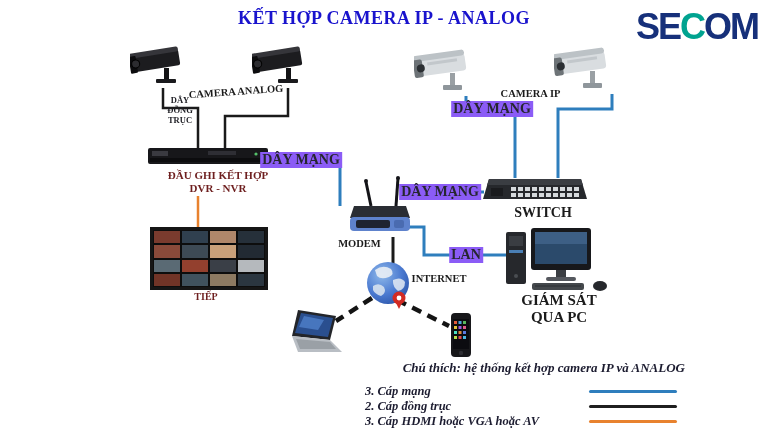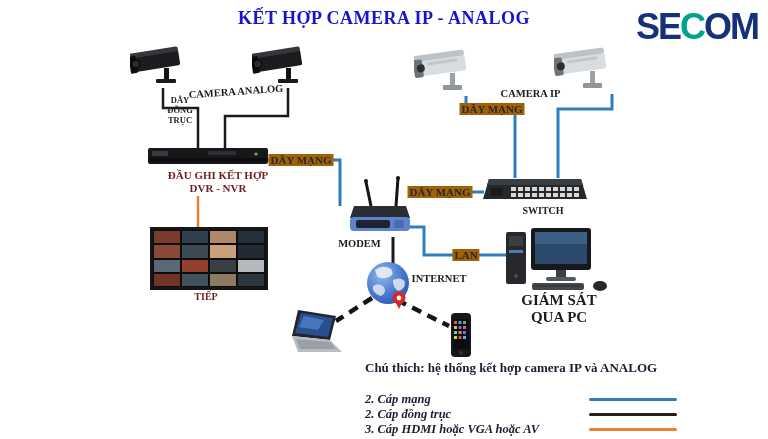--- a/index.html
+++ b/index.html
@@ -6,38 +6,38 @@
   .stage{position:relative;width:768px;height:439px;background:#ffffff;overflow:hidden;
          font-family:"Liberation Serif",serif;}
   .abs{position:absolute;}
   .title{left:0;top:8px;width:768px;text-align:center;font-size:18px;font-weight:bold;
          color:#1913cd;letter-spacing:.5px;}
   .logo{right:10px;top:6px;font-family:"Liberation Sans",sans-serif;font-weight:bold;
         font-size:36px;letter-spacing:-2px;color:#16307a;}
   .logo .teal{color:#00a390;}
   .lbl{font-weight:bold;color:#1b1b1b;text-align:center;}
   .maroon{color:#6e1f1f;}
-  .cable-lbl{font-size:11px;font-weight:bold;color:#262630;background:#a16207;padding:0 2px;
+  .cable-lbl{font-size:14px;font-weight:bold;color:#262630;background:#8b5cf6;padding:0 2px;
              white-space:nowrap;transform:translate(-50%,-50%);}
   .coax-lbl{font-size:8.5px;line-height:10px;font-weight:bold;color:#1e1e24;text-align:center;}
   
   .wall{left:150px;top:227px;width:118px;height:63px;background:#0d0d0d;border:3px solid #161616;
         display:grid;grid-template-columns:repeat(4,1fr);grid-template-rows:repeat(4,1fr);gap:2px;padding:1px;box-sizing:border-box;}
   .wall div{width:100%;height:100%;}
   .wall div:nth-child(1){background:#7a3b2e}.wall div:nth-child(2){background:#30404f}
   .wall div:nth-child(3){background:#b0876a}.wall div:nth-child(4){background:#26303a}
   .wall div:nth-child(5){background:#8a4a3a}.wall div:nth-child(6){background:#3d4a55}
   .wall div:nth-child(7){background:#c9a07a}.wall div:nth-child(8){background:#222a33}
   .wall div:nth-child(9){background:#5a6a74}.wall div:nth-child(10){background:#93402e}
   .wall div:nth-child(11){background:#3a3f47}.wall div:nth-child(12){background:#b5b9bd}
   .wall div:nth-child(13){background:#713427}.wall div:nth-child(14){background:#40525e}
   .wall div:nth-child(15){background:#8d7a62}.wall div:nth-child(16){background:#2b3640}
   
   .legend{left:365px;top:360px;width:320px;color:#1c1c30;}
-  .legend .lg-title{font-weight:bold;font-size:13px;margin-bottom:16px;}
+  .legend .lg-title{font-style:italic;font-weight:bold;font-size:13px;margin-bottom:8px;text-align:right;}
   .lg-row{display:flex;align-items:center;height:15px;}
   .lg-row .lg-label{flex:1;font-style:italic;font-weight:bold;font-size:12.5px;}
   .lg-row .lg-line{width:88px;height:3px;border-radius:2px;margin-right:8px;}
 </style>
 </head>
 <body>
 
 <div class="stage">
 
   <svg class="abs" width="768" height="439" style="left:0;top:0" viewBox="0 0 768 439" fill="none">
@@ -167,21 +167,21 @@
         <rect x="51" y="20" width="5" height="4"></rect>
         <rect x="58" y="20" width="5" height="4"></rect>
         <rect x="65" y="20" width="5" height="4"></rect>
         <rect x="72" y="20" width="5" height="4"></rect>
         <rect x="79" y="20" width="5" height="4"></rect>
         <rect x="86" y="20" width="5" height="4"></rect>
         <rect x="93" y="20" width="5" height="4"></rect>
     </g>
     <rect x="10" y="15" width="12" height="8" fill="#1a1b1e"></rect>
   </svg>
-  <div class="abs lbl" style="left:513px;top:205px;width:60px;font-size:10px;">SWITCH</div>
+  <div class="abs lbl" style="left:513px;top:205px;width:60px;font-size:14px;">SWITCH</div>
 
   <svg class="abs" style="left:344px;top:176px" width="72" height="62" viewBox="0 0 72 62">
     <line x1="22" y1="6" x2="27" y2="30" stroke="#141418" stroke-width="3"></line>
     <line x1="54" y1="2" x2="52" y2="30" stroke="#141418" stroke-width="3"></line>
     <circle cx="22" cy="5" r="2" fill="#141418"></circle>
       <circle cx="54" cy="2" r="2" fill="#141418"></circle>
     <path d="M10,30 H62 L66,42 H6 Z" fill="#2a2d33"></path>
     <rect x="6" y="41" width="60" height="14" rx="4" fill="#5e82cc"></rect>
     <rect x="12" y="44" width="34" height="8" rx="2" fill="#1e2330"></rect>
     <rect x="50" y="44" width="10" height="8" rx="2" fill="#4a6bb0"></rect>
@@ -246,21 +246,21 @@
       <rect x="6" y="23" width="3" height="3" fill="#b8e04a"></rect>
         <rect x="10.5" y="23" width="3" height="3" fill="#e04a4a"></rect>
         <rect x="15" y="23" width="3" height="3" fill="#4ab8e0"></rect>
     </g>
     <circle cx="13" cy="40" r="2.2" fill="#2e2e33"></circle>
   </svg>
 
   <div class="abs legend">
     <div class="lg-title">Chú thích: hệ thống kết hợp camera IP và ANALOG</div>
     <div class="lg-row">
-      <span class="lg-label">2. Cáp mạng</span>
+      <span class="lg-label">3. Cáp mạng</span>
       <span class="lg-line" style="background: rgb(46, 126, 189);"></span>
     </div>
     <div class="lg-row">
       <span class="lg-label">2. Cáp đồng trục</span>
       <span class="lg-line" style="background: rgb(31, 31, 31);"></span>
     </div>
     <div class="lg-row">
       <span class="lg-label">3. Cáp HDMI hoặc VGA hoặc AV</span>
       <span class="lg-line" style="background: rgb(232, 130, 46);"></span>
     </div>

